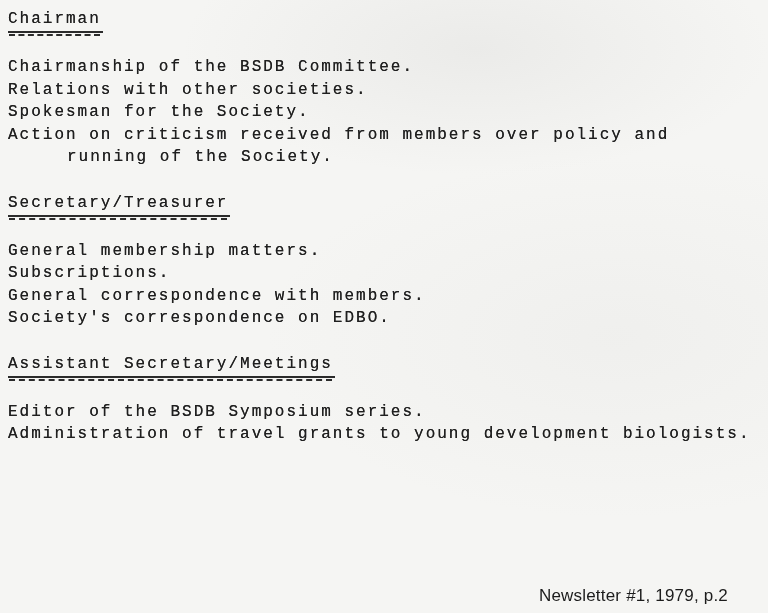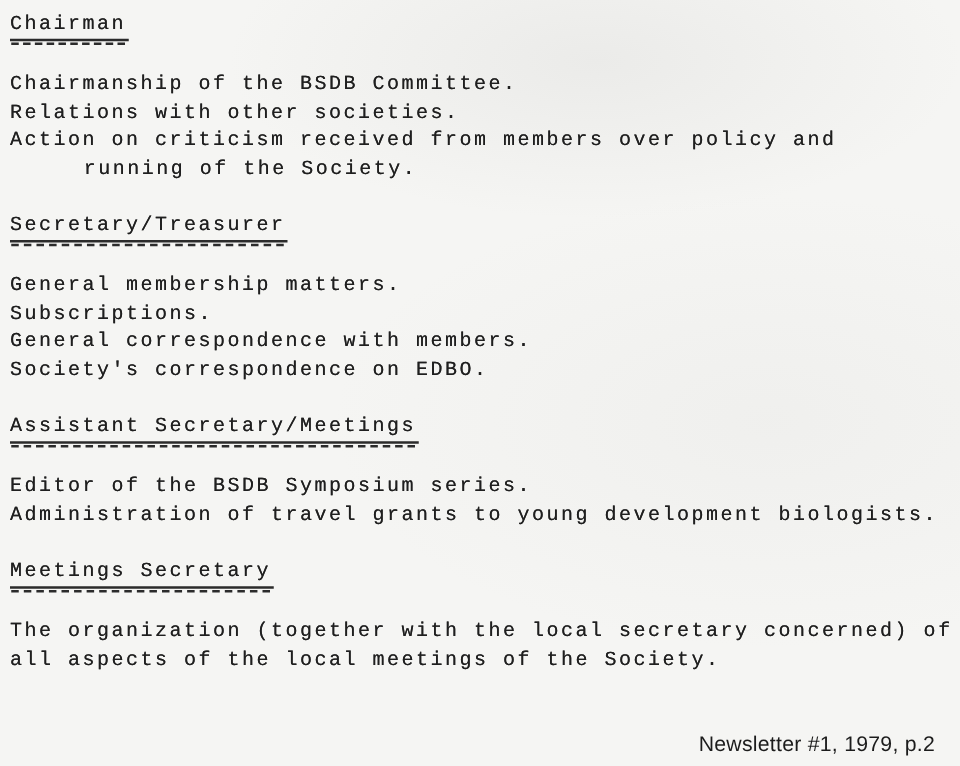--- a/index.html
+++ b/index.html
@@ -41,41 +41,42 @@
     bottom: -5px;
     border-bottom: 2px dashed #2b2b2b;
   }
 
   .lines { margin-top: 23px; }
   .line { line-height: 22.5px; white-space: pre; font-family: Liberation Mono, monospace; }
   .line.indent-cont { padding-left: 59px; }
 
   .footer {
     position: absolute;
-    right: 20px;
+    right: 40px;
     bottom: 7px;
     font-family: "Liberation Sans", sans-serif;
     font-size: 17px;
     letter-spacing: 0.2px;
     color: #1c1c1c;
     text-shadow: none;
   }
 </style>
 </head>
 <body>
 
 <div class="page">
 
   <section class="doc-section">
     <h2 class="heading-row">
       <span class="heading">Chairman</span>
     </h2>
     <div class="lines">
       <div class="line">Chairmanship of the BSDB Committee.</div>
       <div class="line">Relations with other societies.</div>
+      <div class="line">Spokesman for the Society.</div>
       <div class="line">Action on criticism received from members over policy and</div>
       <div class="line indent-cont">running of the Society.</div>
     </div>
   </section>
 
   <section class="doc-section">
     <h2 class="heading-row">
       <span class="heading">Secretary/Treasurer</span>
     </h2>
     <div class="lines">
@@ -89,25 +90,16 @@
   <section class="doc-section">
     <h2 class="heading-row">
       <span class="heading">Assistant Secretary/Meetings</span>
     </h2>
     <div class="lines">
       <div class="line">Editor of the BSDB Symposium series.</div>
       <div class="line">Administration of travel grants to young development biologists.</div>
     </div>
   </section>
 
-  <section class="doc-section">
-    <h2 class="heading-row">
-      <span class="heading">Meetings Secretary</span>
-    </h2>
-    <div class="lines">
-      <div class="line">The organization (together with the local secretary concerned) of</div>
-      <div class="line">all aspects of the local meetings of the Society.</div>
-    </div>
-  </section>
 
   <div class="footer">Newsletter #1, 1979, p.2</div>
 
 </div>
 
 </body></html>

